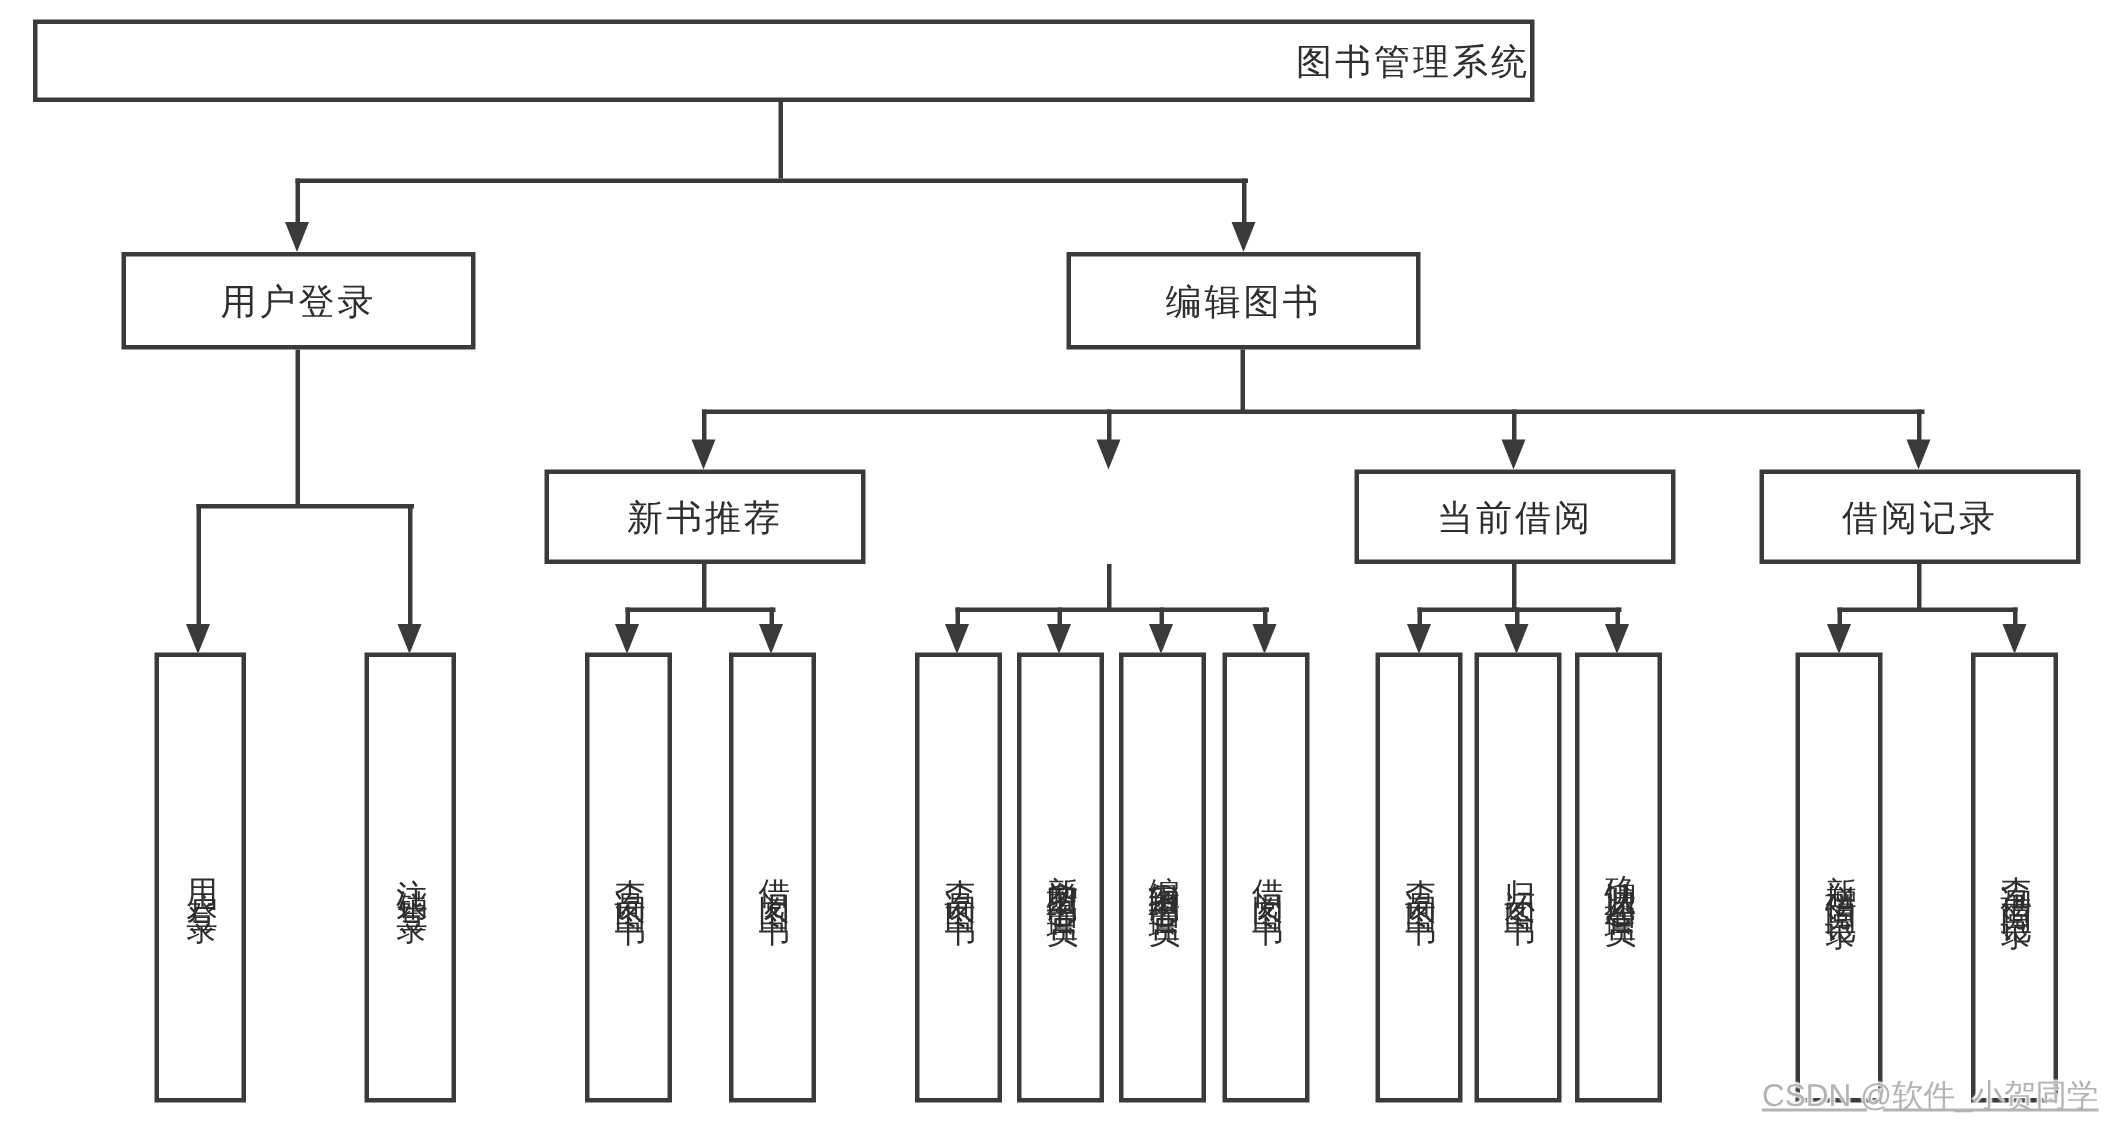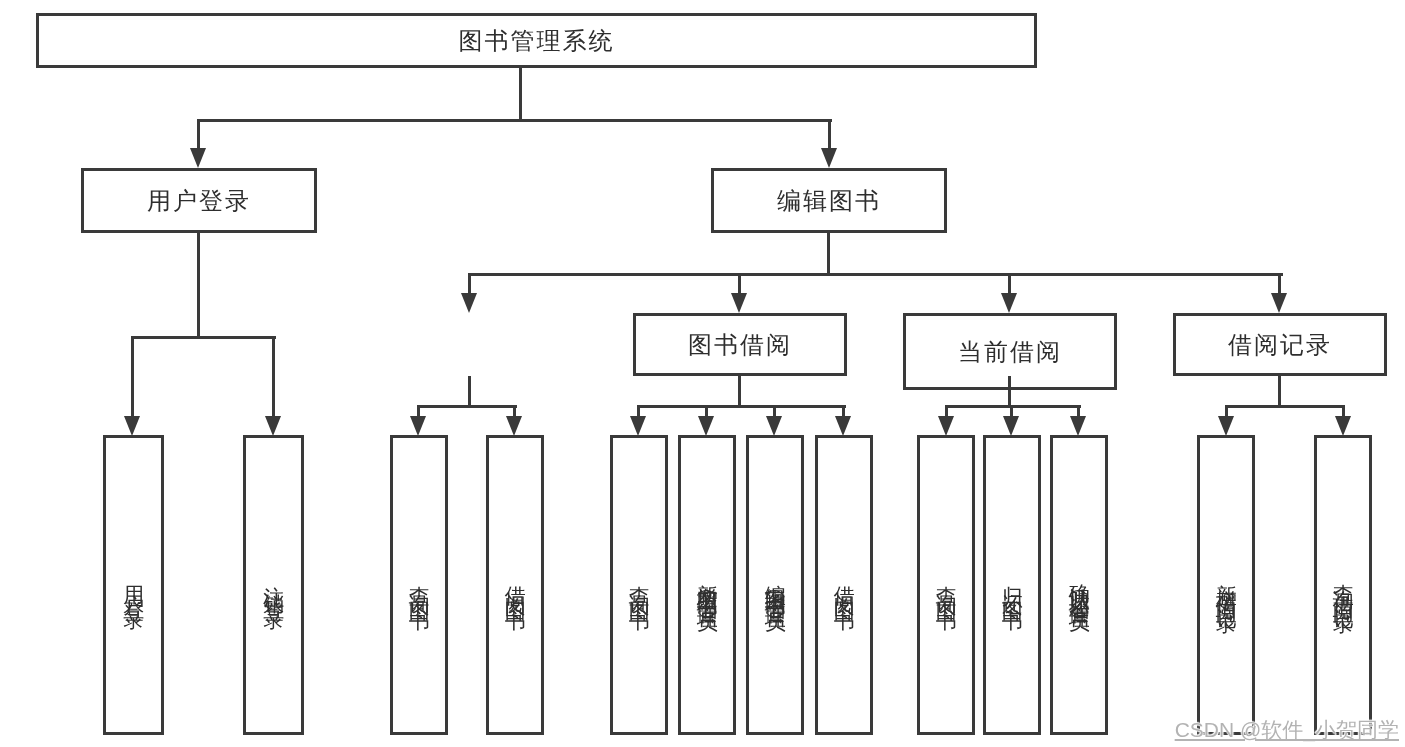--- a/index.html
+++ b/index.html
@@ -34,21 +34,21 @@
     font-size:21px;color:var(--watermark);white-space:nowrap;
     text-shadow:0 0 2px #fff,1px 1px 1px #fff,-1px -1px 1px #fff;
     text-decoration:underline;
   }
 </style>
 </head>
 <body>
 
 <div class="stage">
 
-  <div class="box" style="left:36px;top:13px;width:1001px;height:55px;">
+  <div class="box" style="left:22px;top:13px;width:1001px;height:55px;justify-content:flex-end;">
     <span class="hlabel">图书管理系统</span>
   </div>
 
   <div class="line" style="left:519px;top:68px;width:3px;height:51px;"></div>
   <div class="line" style="left:197px;top:119px;width:635px;height:3px;"></div>
   <div class="line" style="left:197px;top:119px;width:3px;height:33px;"></div>
   <div class="line" style="left:828px;top:119px;width:3px;height:33px;"></div>
   <div class="arrow" style="left:190px;top:148px;"></div>
   <div class="arrow" style="left:821px;top:148px;"></div>
 
@@ -70,24 +70,24 @@
   <div class="line" style="left:468px;top:273px;width:815px;height:3px;"></div>
   <div class="line" style="left:468px;top:273px;width:3px;height:25px;"></div>
   <div class="line" style="left:738px;top:273px;width:3px;height:25px;"></div>
   <div class="line" style="left:1008px;top:273px;width:3px;height:25px;"></div>
   <div class="line" style="left:1278px;top:273px;width:3px;height:25px;"></div>
   <div class="arrow" style="left:461px;top:293px;"></div>
   <div class="arrow" style="left:731px;top:293px;"></div>
   <div class="arrow" style="left:1001px;top:293px;"></div>
   <div class="arrow" style="left:1271px;top:293px;"></div>
 
-  <div class="box" style="left:633px;top:313px;width:214px;height:63px;">
-    <span class="hlabel">图书借阅</span>
+  <div class="box" style="left:363px;top:313px;width:214px;height:63px;">
+    <span class="hlabel">新书推荐</span>
   </div>
-  <div class="box" style="left:903px;top:313px;width:214px;height:77px;">
+  <div class="box" style="left:903px;top:313px;width:214px;height:63px;">
     <span class="hlabel">当前借阅</span>
   </div>
   <div class="box" style="left:1173px;top:313px;width:214px;height:63px;font-family:Liberation Serif, serif;">
     <span class="hlabel">借阅记录</span>
   </div>
 
   <div class="line" style="left:468px;top:376px;width:3px;height:31px;"></div>
   <div class="line" style="left:417px;top:405px;width:100px;height:3px;"></div>
   <div class="line" style="left:417px;top:405px;width:3px;height:14px;"></div>
   <div class="line" style="left:513px;top:405px;width:3px;height:14px;"></div>

